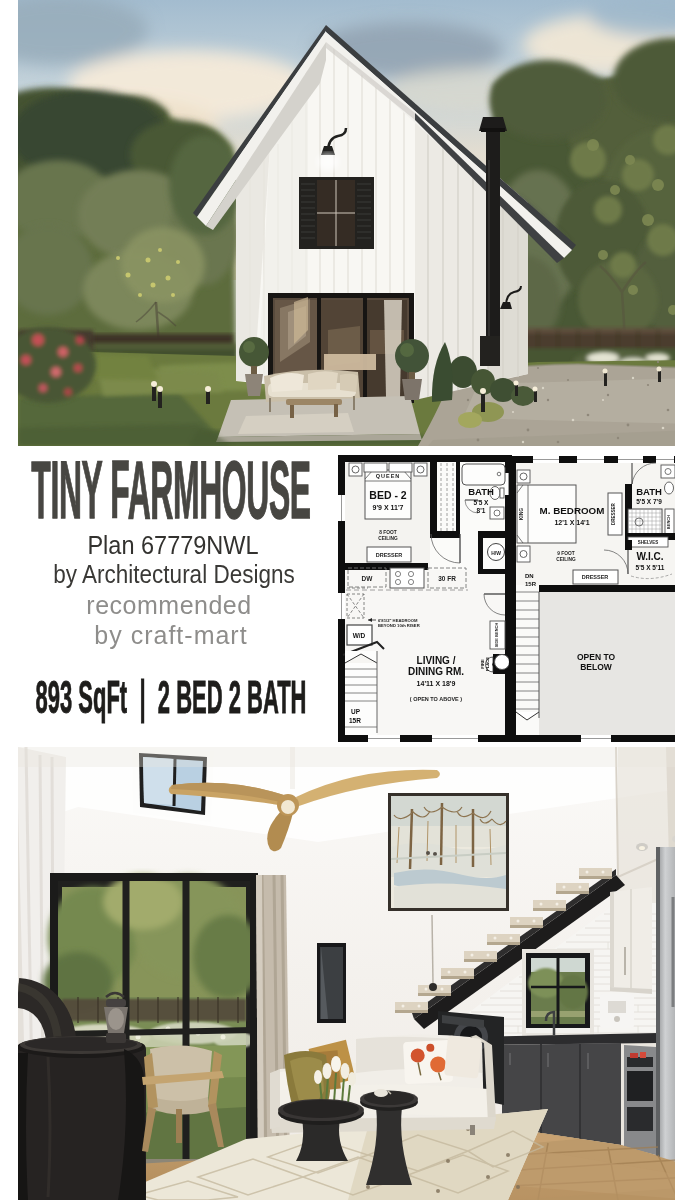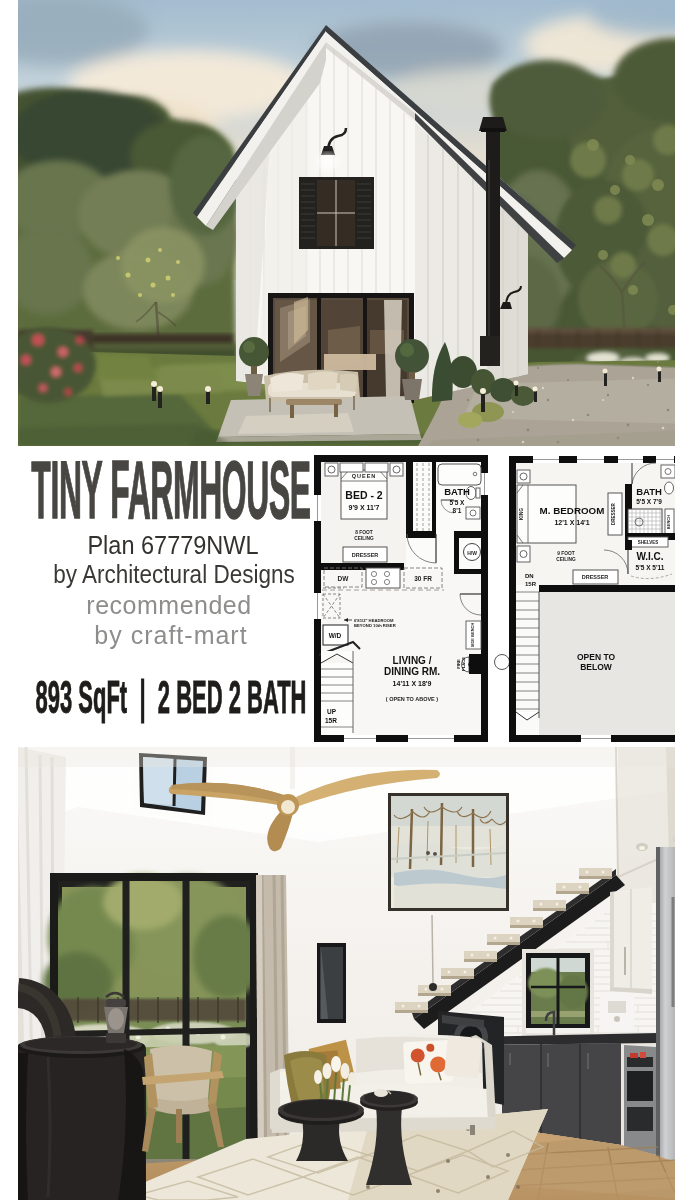--- a/index.html
+++ b/index.html
@@ -398,21 +398,21 @@
 <div class="abs" style="left:155px;top:531px;width:400px;margin-left:-200px;text-align:center;font-size:25px;color:#33322f;letter-spacing:0px;transform:scaleX(0.94);">Plan 67779NWL</div>
 
 <div class="abs" style="left:156px;top:560px;width:400px;margin-left:-200px;text-align:center;font-size:25px;color:#3a3936;transform:scaleX(0.9);">by Architectural Designs</div>
 
 <div class="abs" style="left:151px;top:591px;width:400px;margin-left:-200px;text-align:center;font-size:25px;color:#8e8d8b;letter-spacing:0.5px;">recommended</div>
 
 <div class="abs" style="left:153px;top:621px;width:400px;margin-left:-200px;text-align:center;font-size:25px;color:#8e8d8b;letter-spacing:1px;">by craft-mart</div>
 
 <div class="abs" style="left:153px;top:673px;width:800px;margin-left:-400px;text-align:center;font-weight:bold;font-size:47px;line-height:47px;color:#1e1d1b;transform:scaleX(0.468);-webkit-text-stroke:0.9px #1e1d1b;white-space:nowrap;">893 SqFt &nbsp;|&nbsp; 2 BED 2 BATH</div>
 
-<div class="abs" style="left:296px;top:455px;width:174px;height:287px;">
+<div class="abs" style="left:320px;top:455px;width:174px;height:287px;">
 <svg width="174" height="287" viewBox="0 0 174 287" xmlns="http://www.w3.org/2000/svg" font-family="Liberation Sans, sans-serif">
   <rect x="0" y="0" width="174" height="287" fill="#fbfbf9"></rect>
 
   <rect x="7" y="7" width="85" height="108" fill="#f4f3f0"></rect>
 
   <rect x="7" y="115" width="160" height="165" fill="#f8f7f5"></rect>
 
   <rect x="0" y="0" width="174" height="7" fill="#0e0e0e"></rect>
 
   <rect x="0" y="280" width="174" height="7" fill="#0e0e0e"></rect>

